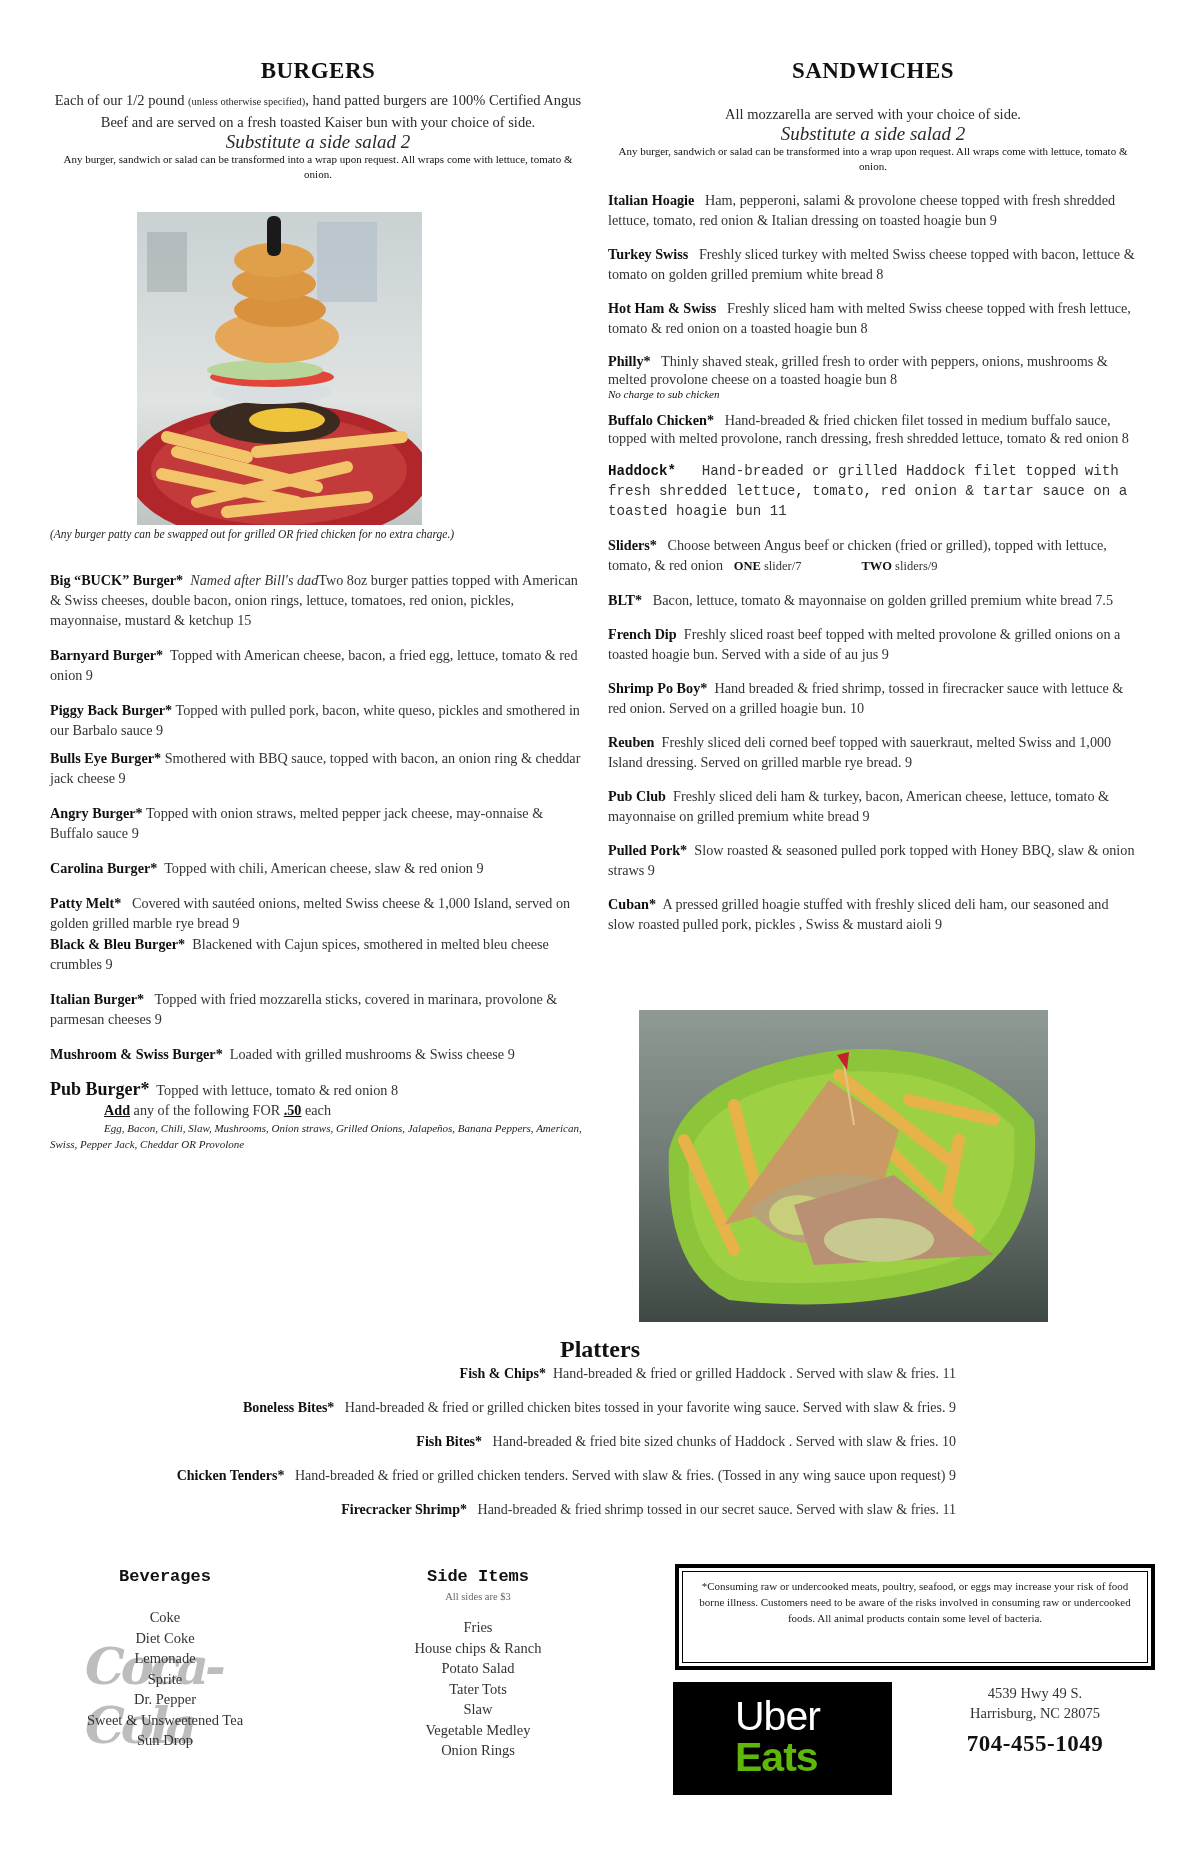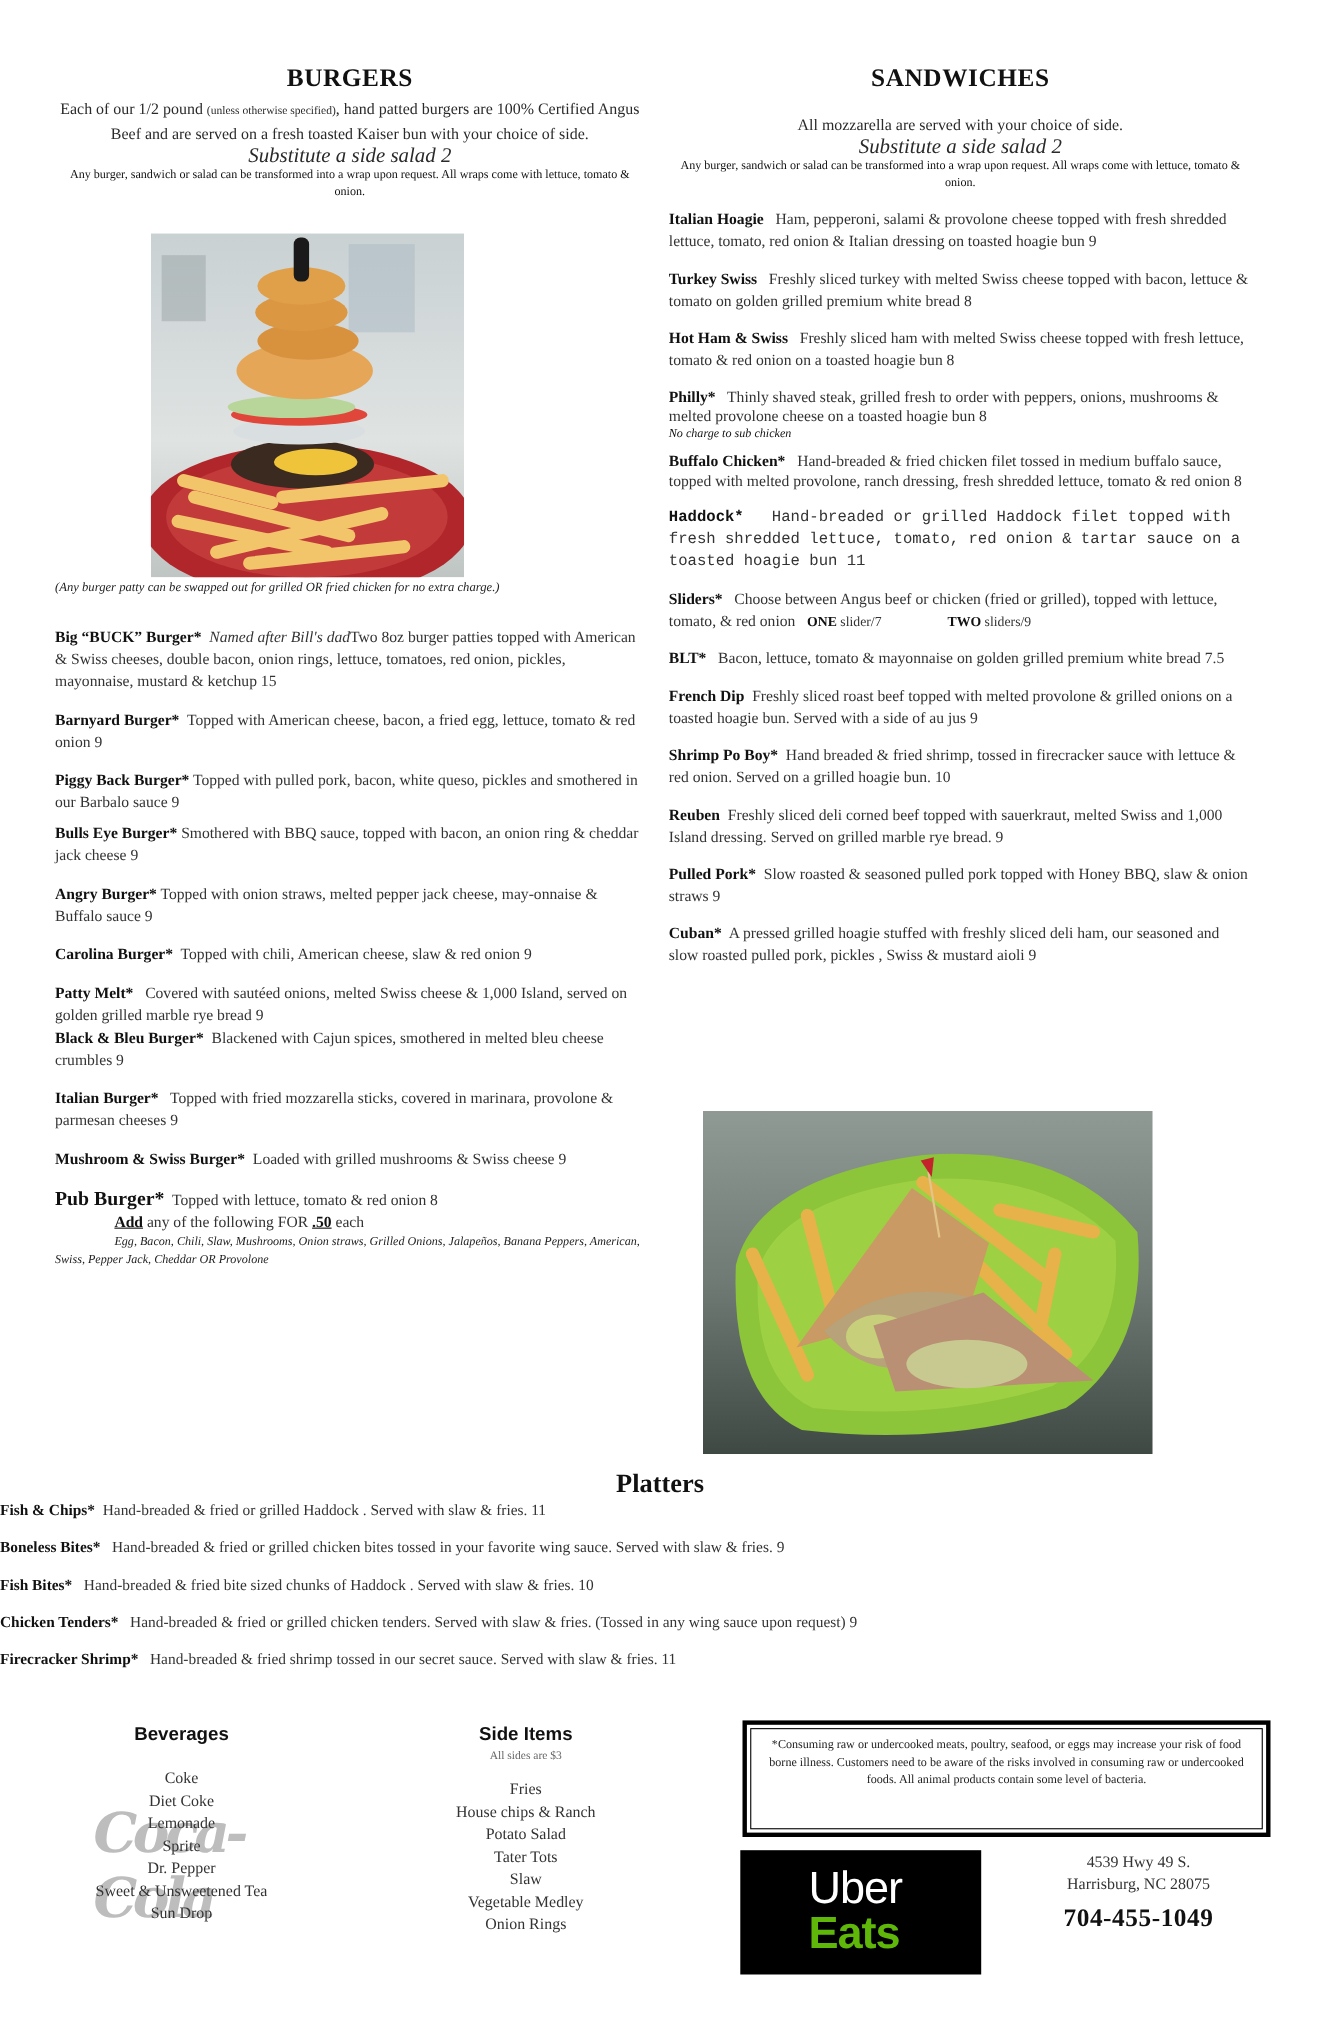--- a/index.html
+++ b/index.html
@@ -18,23 +18,23 @@
   .item { font-family:"Liberation Serif",serif; font-size:14.2px; line-height:20px;
           color:#333; margin:0; }
   .item .nm { font-weight:bold; color:#111; }
   .item .tag { font-style:italic; }
   .item .note { display:block; font-style:italic; font-size:11px; line-height:13px; color:#111; }
   .item .sub-b { font-weight:bold; font-size:12.5px; color:#111; }
   .photo { position:absolute; overflow:hidden; }
   .caption { font-family:"Liberation Serif",serif; font-style:italic; font-size:11.5px; text-align:left; color:#222; }
   .platters-title { font-family:"Liberation Sans Narrow","Liberation Serif",serif; font-weight:bold;
                     font-size:24px; text-align:center; color:#111; }
-  .platter { font-family:"Liberation Serif",serif; font-size:14px; text-align:left; color:#333; width:956px; left:0; }
+  .platter { font-family:"Liberation Serif",serif; font-size:14px; text-align:right; color:#333; width:956px; left:0; }
   .platter .nm { font-weight:bold; color:#111; }
-  .small-h { font-family:Liberation Sans, sans-serif; font-weight:bold; font-size:17px; text-align:center; color:#111; }
+  .small-h { font-family:Liberation Mono, monospace; font-weight:bold; font-size:17px; text-align:center; color:#111; }
   .list { font-family:"Liberation Serif",serif; font-size:14.5px; line-height:20.5px; text-align:center; color:#333; }
   .warn-box { border:4px solid #000; padding:3px; box-sizing:border-box; }
   .warn-inner { border:1.5px solid #000; height:100%; box-sizing:border-box; padding:6px 8px;
                 font-family:"Liberation Serif",serif; font-size:11px; line-height:16px; text-align:center; color:#222; }
   .uber { background:#000; }
   .uber .u1 { color:#fff; font-family:"Liberation Sans",sans-serif; font-size:41px; line-height:41px; letter-spacing:-1px; }
   .uber .u2 { color:#5fb709; font-family:"Liberation Sans",sans-serif; font-size:41px; line-height:41px; font-weight:bold; letter-spacing:-1px; }
   .addr { font-family:"Liberation Serif",serif; text-align:center; color:#333; font-size:14.5px; line-height:20px; }
   .phone { font-family:"Liberation Serif",serif; font-weight:bold; font-size:23px; color:#111; text-align:center; letter-spacing:0.5px; }
   .coke { font-family:"DejaVu Serif",serif; font-style:italic; font-weight:bold; color:#bdbdbd; font-size:50px; letter-spacing:-4px; }
@@ -113,20 +113,21 @@
   <p class="item" style="margin-bottom:14px;"><span class="nm">Turkey Swiss</span>&nbsp;&nbsp; <span>Freshly sliced turkey with melted Swiss cheese topped with bacon, lettuce &amp; tomato on golden grilled premium white bread 8</span></p>
   <p class="item" style="margin-bottom:14px;"><span class="nm">Hot Ham &amp; Swiss</span>&nbsp;&nbsp; <span>Freshly sliced ham with melted Swiss cheese topped with fresh lettuce, tomato &amp; red onion on a toasted hoagie bun 8</span></p>
   <p class="item" style="margin-bottom:10px; line-height:18px;"><span class="nm">Philly*</span>&nbsp;&nbsp; <span>Thinly shaved steak, grilled fresh to order with peppers, onions, mushrooms &amp; melted provolone cheese on a toasted hoagie bun 8</span><span class="note">No charge to sub chicken</span></p>
   <p class="item" style="margin-bottom:14px; line-height:18px;"><span class="nm">Buffalo Chicken*</span>&nbsp;&nbsp; <span>Hand-breaded  &amp; fried chicken filet tossed in medium buffalo sauce, topped with melted provolone, ranch dressing, fresh shredded lettuce, tomato &amp; red onion 8</span></p>
   <p class="item" style="margin-bottom:14px;font-family:Liberation Mono, monospace;"><span class="nm">Haddock*</span>&nbsp;&nbsp; <span>Hand-breaded or grilled Haddock filet topped with fresh shredded lettuce, tomato, red onion &amp; tartar sauce on a toasted hoagie bun 11</span></p>
   <p class="item" style="margin-bottom:14px;"><span class="nm">Sliders*</span>&nbsp;&nbsp; <span>Choose between Angus beef or chicken (fried or grilled),  topped with lettuce, tomato, &amp; red onion</span>&nbsp;&nbsp; <span class="sub-b">ONE</span><span style="font-size:12.5px;"> slider/7</span><span style="display:inline-block; width:60px;"></span><span class="sub-b">TWO</span><span style="font-size:12.5px;"> sliders/9</span></p>
   <p class="item" style="margin-bottom:14px;"><span class="nm">BLT*</span>&nbsp;&nbsp; <span>Bacon, lettuce, tomato &amp; mayonnaise on golden grilled premium white bread  7.5</span></p>
   <p class="item" style="margin-bottom:14px;"><span class="nm">French Dip</span>&nbsp; <span>Freshly sliced roast beef topped with melted provolone &amp; grilled onions on a toasted hoagie bun.  Served with a side of au jus 9</span></p>
   <p class="item" style="margin-bottom:14px;"><span class="nm">Shrimp Po Boy*</span>&nbsp; <span>Hand breaded &amp; fried shrimp, tossed in firecracker sauce with lettuce &amp; red onion. Served on a grilled hoagie bun.  10</span></p>
   <p class="item" style="margin-bottom:14px;"><span class="nm">Reuben</span>&nbsp; <span>Freshly sliced deli corned beef topped with sauerkraut, melted Swiss and 1,000 Island dressing. Served on grilled marble rye bread.  9</span></p>
+  <p class="item" style="margin-bottom:14px;"><span class="nm">Pub Club</span>&nbsp; <span>Freshly sliced deli ham &amp; turkey, bacon, American cheese, lettuce, tomato &amp; mayonnaise on grilled premium white bread 9</span></p>
   <p class="item" style="margin-bottom:14px;"><span class="nm">Pulled Pork*</span>&nbsp; <span>Slow roasted &amp; seasoned pulled pork topped with Honey BBQ, slaw &amp; onion straws  9</span></p>
   <p class="item" style="margin-bottom:0;"><span class="nm">Cuban*</span>&nbsp; <span>A pressed grilled hoagie stuffed with freshly sliced deli ham, our seasoned and slow roasted pulled pork, pickles , Swiss &amp; mustard aioli 9</span></p>
 </div>
 
 <div class="photo" style="left:639px; top:1010px; width:409px; height:312px;">
   <svg width="409" height="312" viewBox="0 0 409 312">
     <defs>
       <linearGradient id="sbg" x1="0" y1="0" x2="0" y2="1">
         <stop offset="0" stop-color="#8f9a95"></stop>
           <stop offset="0.5" stop-color="#6f7a74"></stop>

